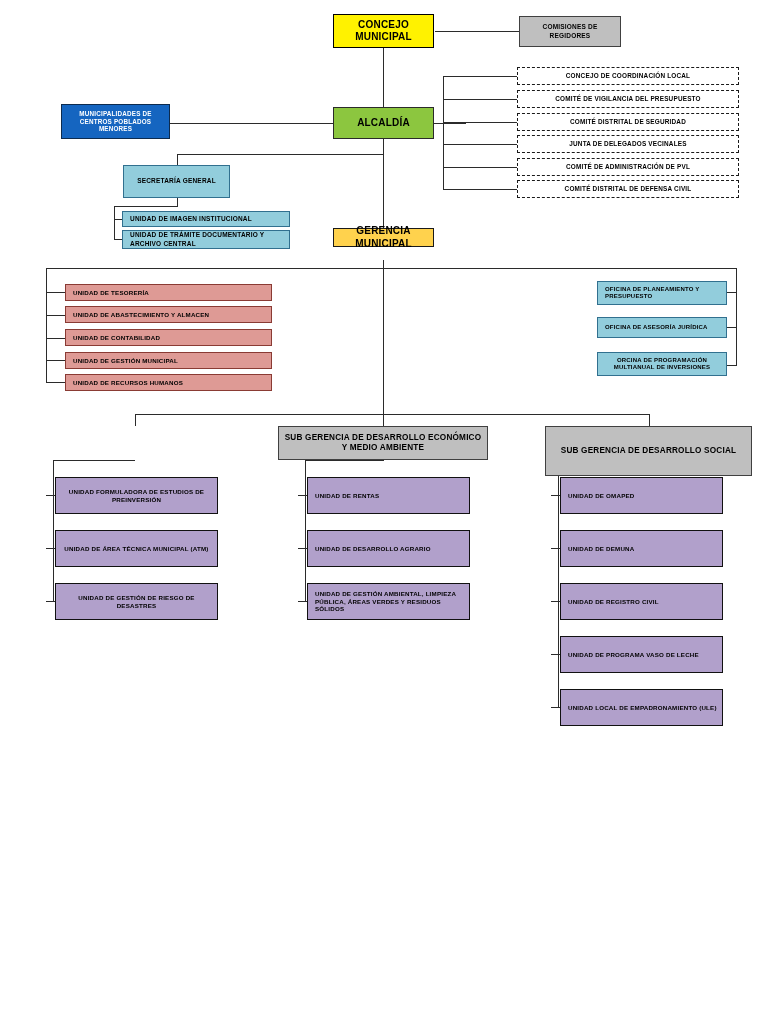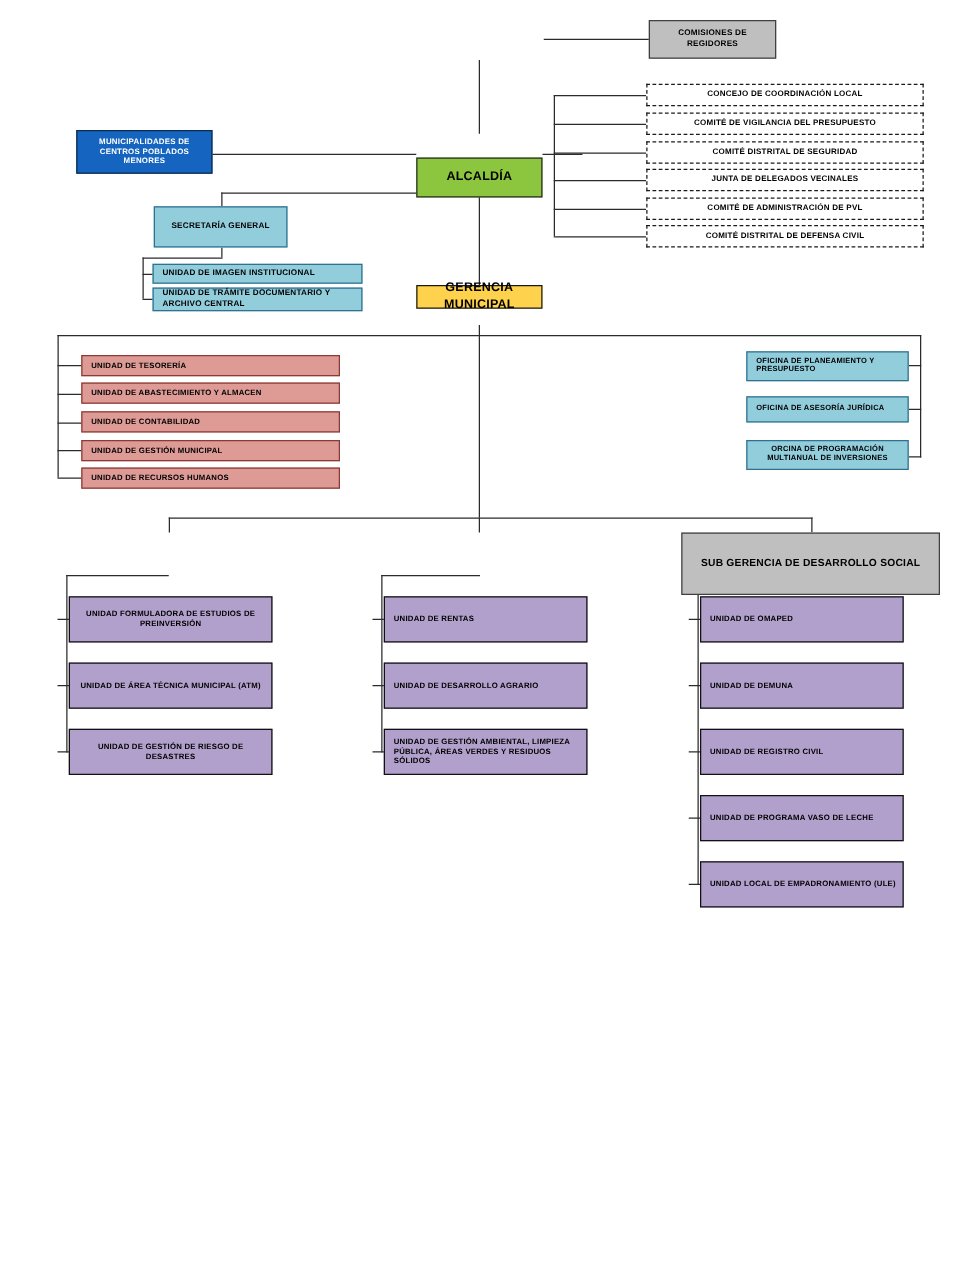--- a/index.html
+++ b/index.html
@@ -111,26 +111,27 @@
   <div class="ln lh" style="left:298px; top:601px; width:10px;"></div>
 
   <div class="ln lv" style="left:558px; top:460px; height:248px;"></div>
   <div class="ln lh" style="left:558px; top:460px; width:92px;"></div>
   <div class="ln lh" style="left:551px; top:495px; width:10px;"></div>
   <div class="ln lh" style="left:551px; top:548px; width:10px;"></div>
   <div class="ln lh" style="left:551px; top:601px; width:10px;"></div>
   <div class="ln lh" style="left:551px; top:654px; width:10px;"></div>
   <div class="ln lh" style="left:551px; top:707px; width:10px;"></div>
 
+  <div class="box c-yellow" style="left:333px; top:14px; width:101px; height:34px;">CONCEJO MUNICIPAL</div>
 
   <div class="box c-gray" style="left:519px; top:16px; width:102px; height:31px;">COMISIONES DE REGIDORES</div>
 
   <div class="box c-blue-d" style="left:61px; top:104px; width:109px; height:35px;">MUNICIPALIDADES DE CENTROS POBLADOS MENORES</div>
 
-  <div class="box c-green" style="left:333px; top:107px; width:101px; height:32px;margin-top:19px;">ALCALDÍA</div>
+  <div class="box c-green" style="left:333px; top:107px; width:101px; height:32px;">ALCALDÍA</div>
 
   <div class="box c-dashed" style="left:517px; top:67px; width:222px; height:18px;">CONCEJO DE COORDINACIÓN LOCAL</div>
   <div class="box c-dashed" style="left:517px; top:90px; width:222px; height:18px;">COMITÉ DE VIGILANCIA DEL PRESUPUESTO</div>
   <div class="box c-dashed" style="left:517px; top:113px; width:222px; height:18px;">COMITÉ DISTRITAL DE SEGURIDAD</div>
   <div class="box c-dashed" style="left:517px; top:135px; width:222px; height:18px;">JUNTA DE DELEGADOS VECINALES</div>
   <div class="box c-dashed" style="left:517px; top:158px; width:222px; height:18px;">COMITÉ DE ADMINISTRACIÓN DE PVL</div>
   <div class="box c-dashed" style="left:517px; top:180px; width:222px; height:18px;">COMITÉ DISTRITAL DE DEFENSA CIVIL</div>
 
   <div class="box c-cyan" style="left:123px; top:165px; width:107px; height:33px;">SECRETARÍA GENERAL</div>
 
@@ -142,20 +143,21 @@
   <div class="box c-pink l-left" style="left:65px; top:284px; width:207px; height:17px;">UNIDAD DE TESORERÍA</div>
   <div class="box c-pink l-left" style="left:65px; top:306px; width:207px; height:17px;">UNIDAD DE ABASTECIMIENTO Y ALMACEN</div>
   <div class="box c-pink l-left" style="left:65px; top:329px; width:207px; height:17px;">UNIDAD DE CONTABILIDAD</div>
   <div class="box c-pink l-left" style="left:65px; top:352px; width:207px; height:17px;">UNIDAD DE GESTIÓN MUNICIPAL</div>
   <div class="box c-pink l-left" style="left:65px; top:374px; width:207px; height:17px;">UNIDAD DE RECURSOS HUMANOS</div>
 
   <div class="box c-cyan2 l-left" style="left:597px; top:281px; width:130px; height:24px;">OFICINA DE PLANEAMIENTO Y PRESUPUESTO</div>
   <div class="box c-cyan2 l-left" style="left:597px; top:317px; width:130px; height:21px;">OFICINA DE ASESORÍA JURÍDICA</div>
   <div class="box c-cyan2" style="left:597px; top:352px; width:130px; height:24px;">ORCINA DE PROGRAMACIÓN MULTIANUAL DE INVERSIONES</div>
 
+  <div class="box c-subg" style="left:278px; top:426px; width:210px; height:34px;">SUB GERENCIA DE DESARROLLO ECONÓMICO Y MEDIO AMBIENTE</div>
   <div class="box c-subg" style="left:545px; top:426px; width:207px; height:50px;">SUB GERENCIA DE DESARROLLO SOCIAL</div>
 
   <div class="box c-purple" style="left:55px; top:477px; width:163px; height:37px;">UNIDAD FORMULADORA DE ESTUDIOS DE PREINVERSIÓN</div>
   <div class="box c-purple" style="left:55px; top:530px; width:163px; height:37px;">UNIDAD DE ÁREA TÉCNICA MUNICIPAL (ATM)</div>
   <div class="box c-purple" style="left:55px; top:583px; width:163px; height:37px;">UNIDAD DE GESTIÓN DE RIESGO DE DESASTRES</div>
 
   <div class="box c-purple l-left" style="left:307px; top:477px; width:163px; height:37px;">UNIDAD DE RENTAS</div>
   <div class="box c-purple l-left" style="left:307px; top:530px; width:163px; height:37px;">UNIDAD DE DESARROLLO AGRARIO</div>
   <div class="box c-purple l-left" style="left:307px; top:583px; width:163px; height:37px;">UNIDAD DE GESTIÓN AMBIENTAL, LIMPIEZA PÚBLICA, ÁREAS VERDES Y RESIDUOS SÓLIDOS</div>
 

